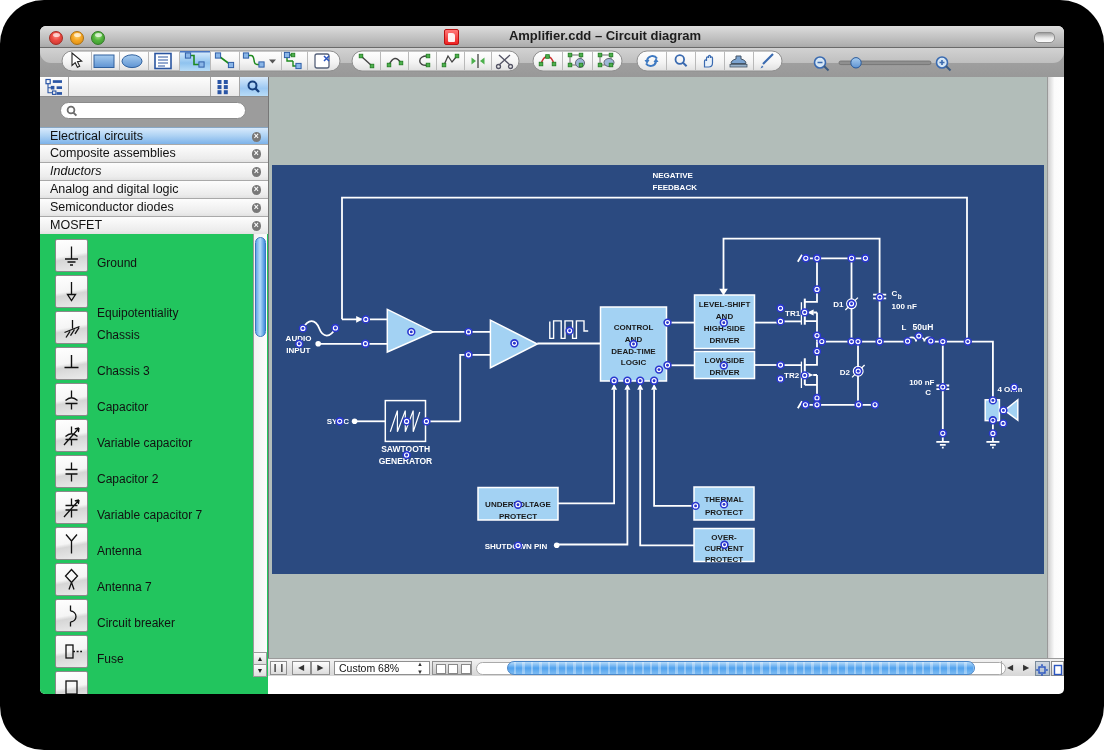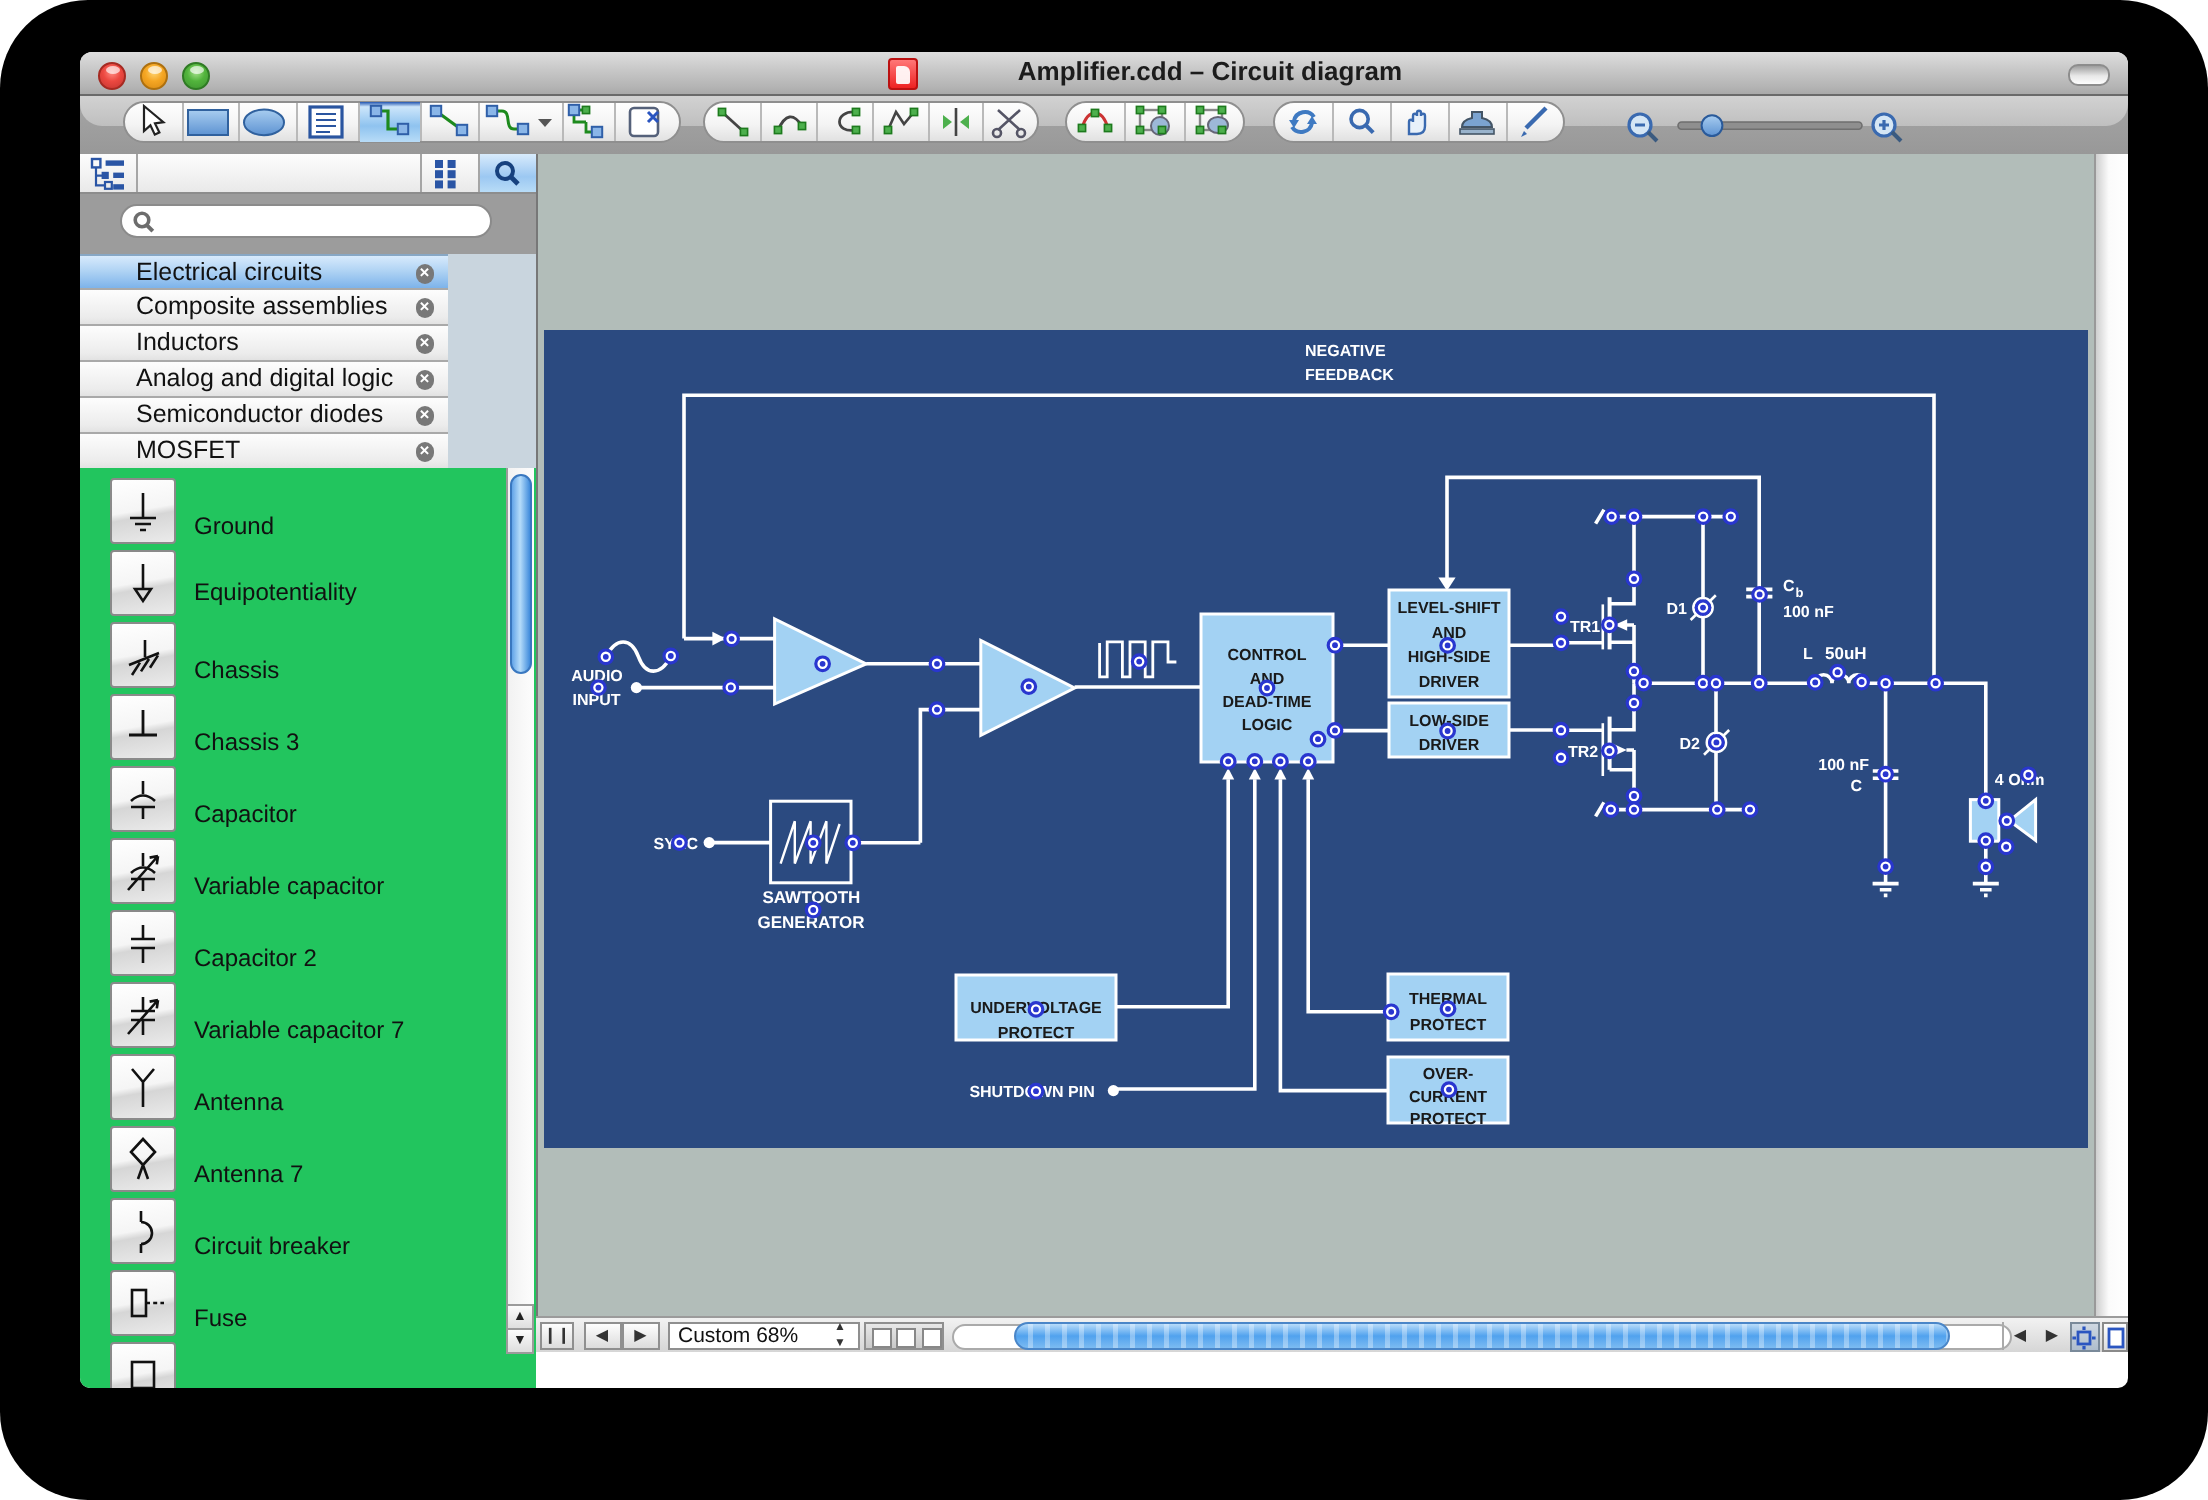--- a/index.html
+++ b/index.html
@@ -26,22 +26,22 @@
 #toolbar{position:absolute;left:0;top:22px;width:1024px;height:29px;
   background:linear-gradient(#a6a6a6,#989898);border-bottom:1px solid #6f6f6f;}
 #tsheet{position:absolute;left:0;top:0;width:1024px;height:15px;
   background:linear-gradient(#d2d2d2,#bfbfbf);border-radius:0 0 11px 11px;}
 #toolbar svg{position:absolute;left:0;top:0;}
 
 #panel{position:absolute;left:0;top:51px;width:228px;height:599px;background:#c9d5de;}
 #ptop{position:absolute;left:0;top:0;width:228px;height:19px;background:linear-gradient(#fdfdfd,#e9e9e9);border-bottom:1px solid #8d8d8d;}
 #psearch{position:absolute;left:0;top:20px;width:228px;height:30px;background:#9c9c9c;}
 #spill{position:absolute;left:20px;top:5px;width:186px;height:17px;background:#fff;border-radius:9px;border:1px solid #8b8b8b;box-sizing:border-box;}
-.prow{position:absolute;left:0;width:184px;height:18px;background:linear-gradient(#fdfdfd,#ececec 80%,#e2e2e2);
-  border-bottom:1px solid #a9a9a9;box-sizing:border-box;font-size:12.5px;color:#111;line-height:17px;padding-left:28px;}
+.prow{position:absolute;left:0;width:228px;height:18px;background:linear-gradient(#fdfdfd,#ececec 80%,#e2e2e2);
+  border-bottom:1px solid #a9a9a9;box-sizing:border-box;font-size:12.5px;color:#111;line-height:17px;padding-left:10px;}
 .prow.sel{background:linear-gradient(#d8eafc 0%,#b1d4f4 45%,#7db3ea 100%);border-top:1px solid #88a7c4;}
 .xbtn{position:absolute;right:7px;top:4.2px;width:9.5px;height:9.5px;border-radius:50%;background:#787878;
   color:#fff;font-size:8.5px;line-height:9.5px;text-align:center;font-weight:bold;padding:0;}
 #plist{position:absolute;left:0;top:157px;width:228px;height:542px;background:#22c55e;overflow:hidden;}
 .item-ic{position:absolute;left:15px;width:33px;height:33px;background:linear-gradient(170deg,#ffffff 0%,#f5f5f5 48%,#d6d6d6 58%,#ebebeb 100%);
   border:1px solid #8a8a8a;border-radius:2px;box-sizing:border-box;}
 .item-lb{position:absolute;left:57px;font-size:12px;color:#111;}
 #pscroll{position:absolute;left:213px;top:0px;width:14px;height:442px;background:linear-gradient(90deg,#f2f2f2,#fdfdfd);border-left:1px solid #9b9b9b;box-sizing:border-box;}
 #pthumb{position:absolute;left:214.5px;top:3px;width:11px;height:100px;border-radius:6px;
   background:linear-gradient(90deg,#63a4e8,#b5dcfa 45%,#3f8bdc);border:1px solid #3a78c0;box-sizing:border-box;}
@@ -267,37 +267,37 @@
     <div id="psearch">
         <div id="spill">
       <svg width="24" height="15">
             <circle cx="10" cy="7" r="3.4" fill="none" stroke="#6d6d6d" stroke-width="1.8"></circle>
             <path d="M12.4,9.6 L15.4,12.6" stroke="#6d6d6d" stroke-width="2"></path>
           </svg>
     </div>
       </div>
     <div class="prow sel" style="top:50px;">Electrical circuits<span class="xbtn">×</span></div>
     <div class="prow" style="top:68px;">Composite assemblies<span class="xbtn">×</span></div>
-    <div class="prow" style="top:86px;">Inductors<span class="xbtn">×</span></div>
+    <div class="prow" style="top:86px;font-style:italic;">Inductors<span class="xbtn">×</span></div>
     <div class="prow" style="top:104px;">Analog and digital logic<span class="xbtn">×</span></div>
     <div class="prow" style="top:122px;">Semiconductor diodes<span class="xbtn">×</span></div>
     <div class="prow" style="top:140px;">MOSFET<span class="xbtn">×</span></div>
     <div id="plist">
       <div class="item-ic" style="top:4.5px;"><svg width="31" height="31">
             <g stroke="#111" stroke-width="1.3" fill="none">
               <path d="M15.5,6.5 V19 M9,19 H22 M11.5,22 H19.5 M14,25 H17"></path>
             </g>
           </svg></div>
       <div class="item-lb" style="top:21.5px;">Ground</div>
       <div class="item-ic" style="top:40.5px;"><svg width="31" height="31">
             <g stroke="#111" stroke-width="1.3" fill="none">
               <path d="M15.5,6 V18.5 M11.5,18.5 H19.5 L15.5,24.5 Z"></path>
             </g>
           </svg></div>
-      <div class="item-lb" style="top:55px;">Equipotentiality</div>
+      <div class="item-lb" style="top:72px;">Equipotentiality</div>
       <div class="item-ic" style="top:76.5px;"><svg width="31" height="31">
             <g stroke="#111" stroke-width="1.3" fill="none">
               <path d="M16.5,8 V16.5 M8.5,20.5 L23.5,14.5 M10,25.5 L14,19.3 M14.5,23.7 L18.5,17.5 M19,21.9 L23,15.7"></path>
             </g>
           </svg></div>
       <div class="item-lb" style="top:93.5px;">Chassis</div>
       <div class="item-ic" style="top:112.5px;"><svg width="31" height="31">
             <g stroke="#111" stroke-width="1.4" fill="none">
               <path d="M15.5,7 V19.5 M8.5,19.5 H22.5"></path>
             </g>

